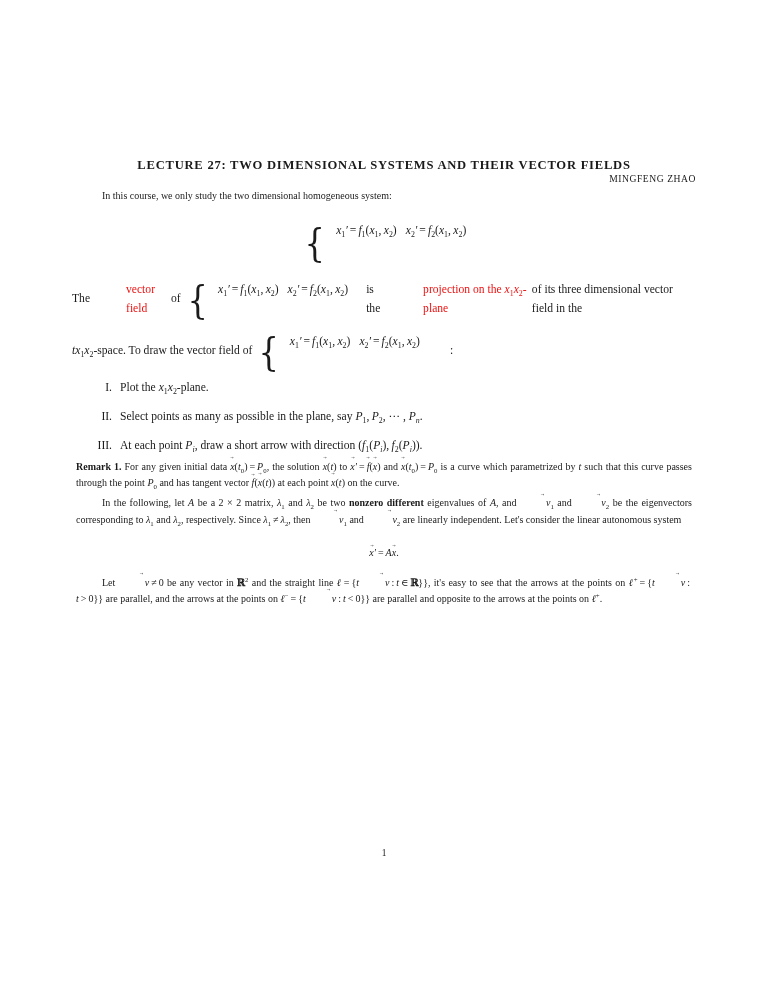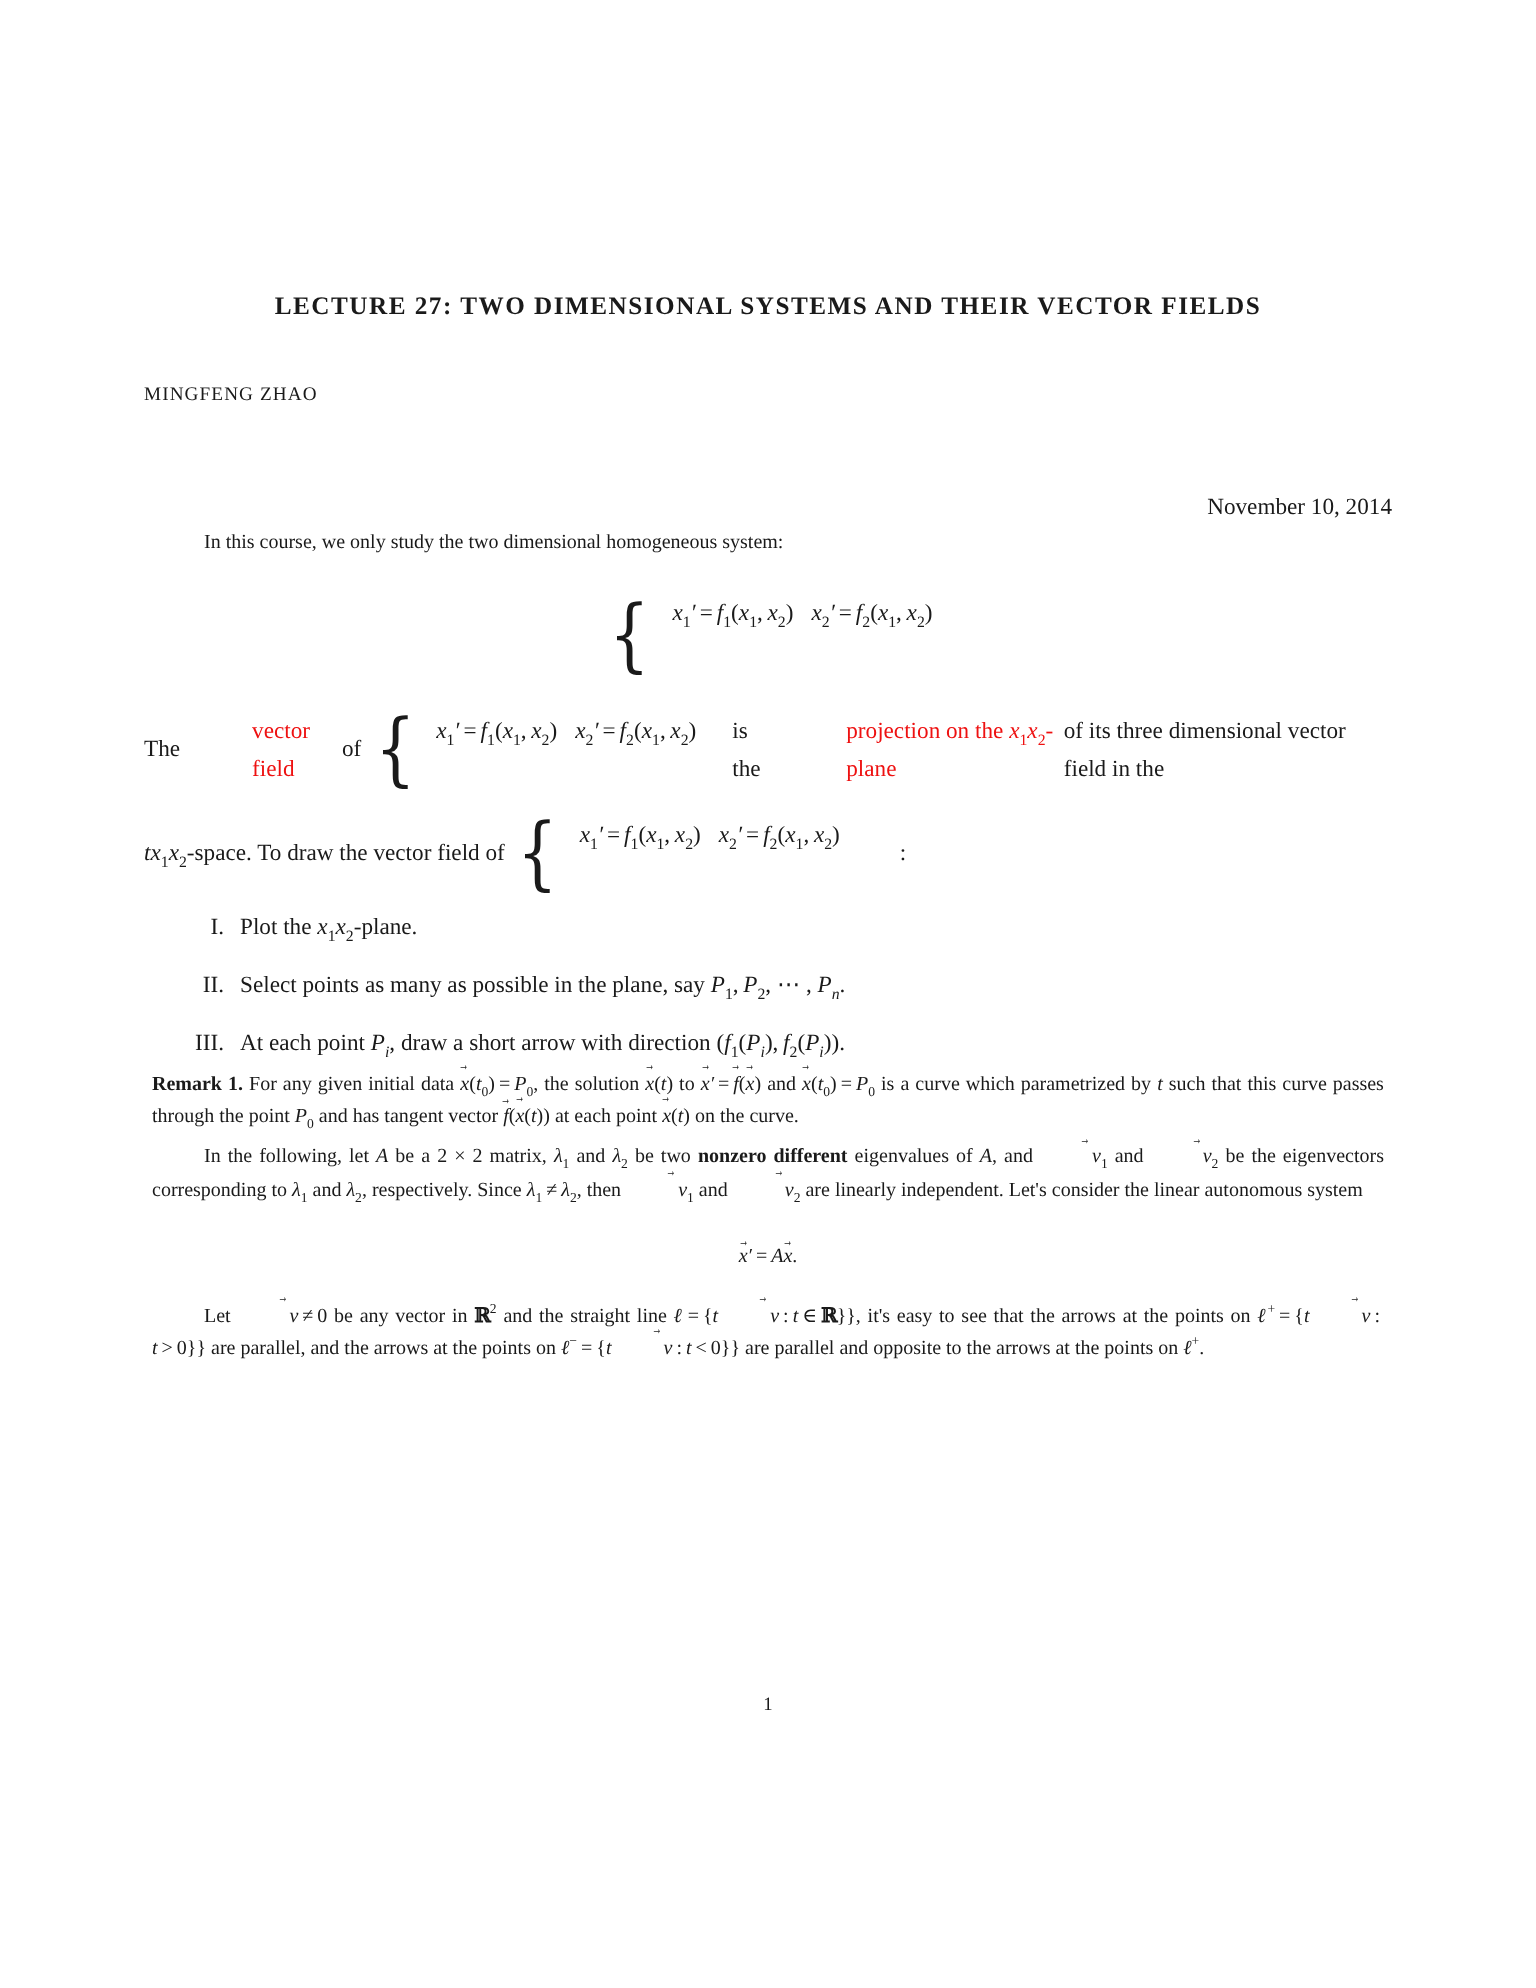--- a/index.html
+++ b/index.html
@@ -17,38 +17,37 @@
   }
   .page {
     position: relative;
     width: 768px;
     height: 994px;
     padding: 0;
   }
   .content {
     position: absolute;
     left: 72px;
-    top: 0;
+    top: 12px;
     width: 624px;
   }
 
   
   .doc-title {
     text-align: center;
     font-size: 12.6px;
     font-weight: bold;
     letter-spacing: 0.75px;
     margin-top: 146px;
     line-height: 1.2;
   }
   .doc-author {
-    text-align: left;
+    text-align: right;
     font-size: 9.6px;
     letter-spacing: 0.55px;
-    margin-top: 31px;
   }
   .doc-date {
     text-align: right;
     font-size: 11.6px;
     margin-top: 44px;
   }
 
   
   p.body {
     font-size: 10px;
@@ -192,21 +191,20 @@
   }
 </style>
 </head>
 <body>
 
 <div class="page">
   <div class="content">
 
     <div class="doc-title">LECTURE 27: TWO DIMENSIONAL SYSTEMS AND THEIR VECTOR FIELDS</div>
     <div class="doc-author">MINGFENG ZHAO</div>
-    <div class="doc-date">November 10, 2014</div>
 
     <p class="body indent para-gap-2"><span>In this course, we only study the two dimensional homogeneous system:</span></p>
 
     <div class="display-sys">
       <div class="sys">
         <span class="brace">{</span>
         <div class="sys-rows">
           <div class="sys-row"><span class="mi">x</span><sub class="s">1</sub><span class="mi">′</span><span class="op">=</span><span class="mi">f</span><sub class="s">1</sub><span class="mn">(</span><span class="mi">x</span><sub class="s">1</sub><span class="mn">, </span><span class="mi">x</span><sub class="s">2</sub><span class="mn">)</span></div>
           <div class="sys-row"><span class="mi">x</span><sub class="s">2</sub><span class="mi">′</span><span class="op">=</span><span class="mi">f</span><sub class="s">2</sub><span class="mn">(</span><span class="mi">x</span><sub class="s">1</sub><span class="mn">, </span><span class="mi">x</span><sub class="s">2</sub><span class="mn">)</span></div>
         </div>

